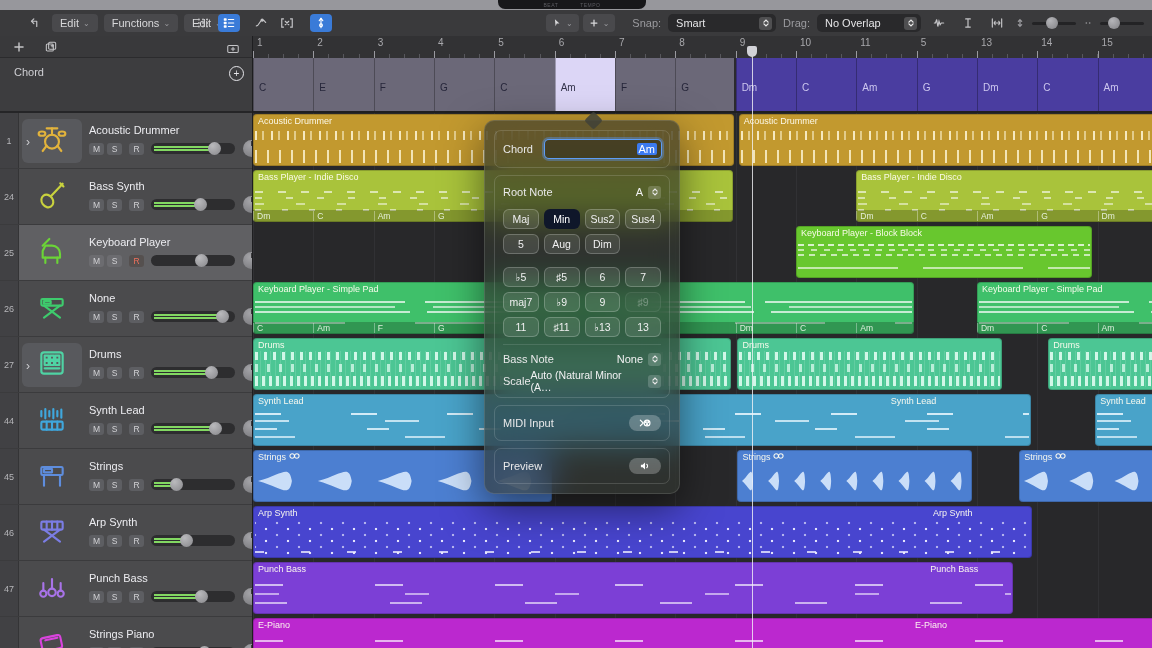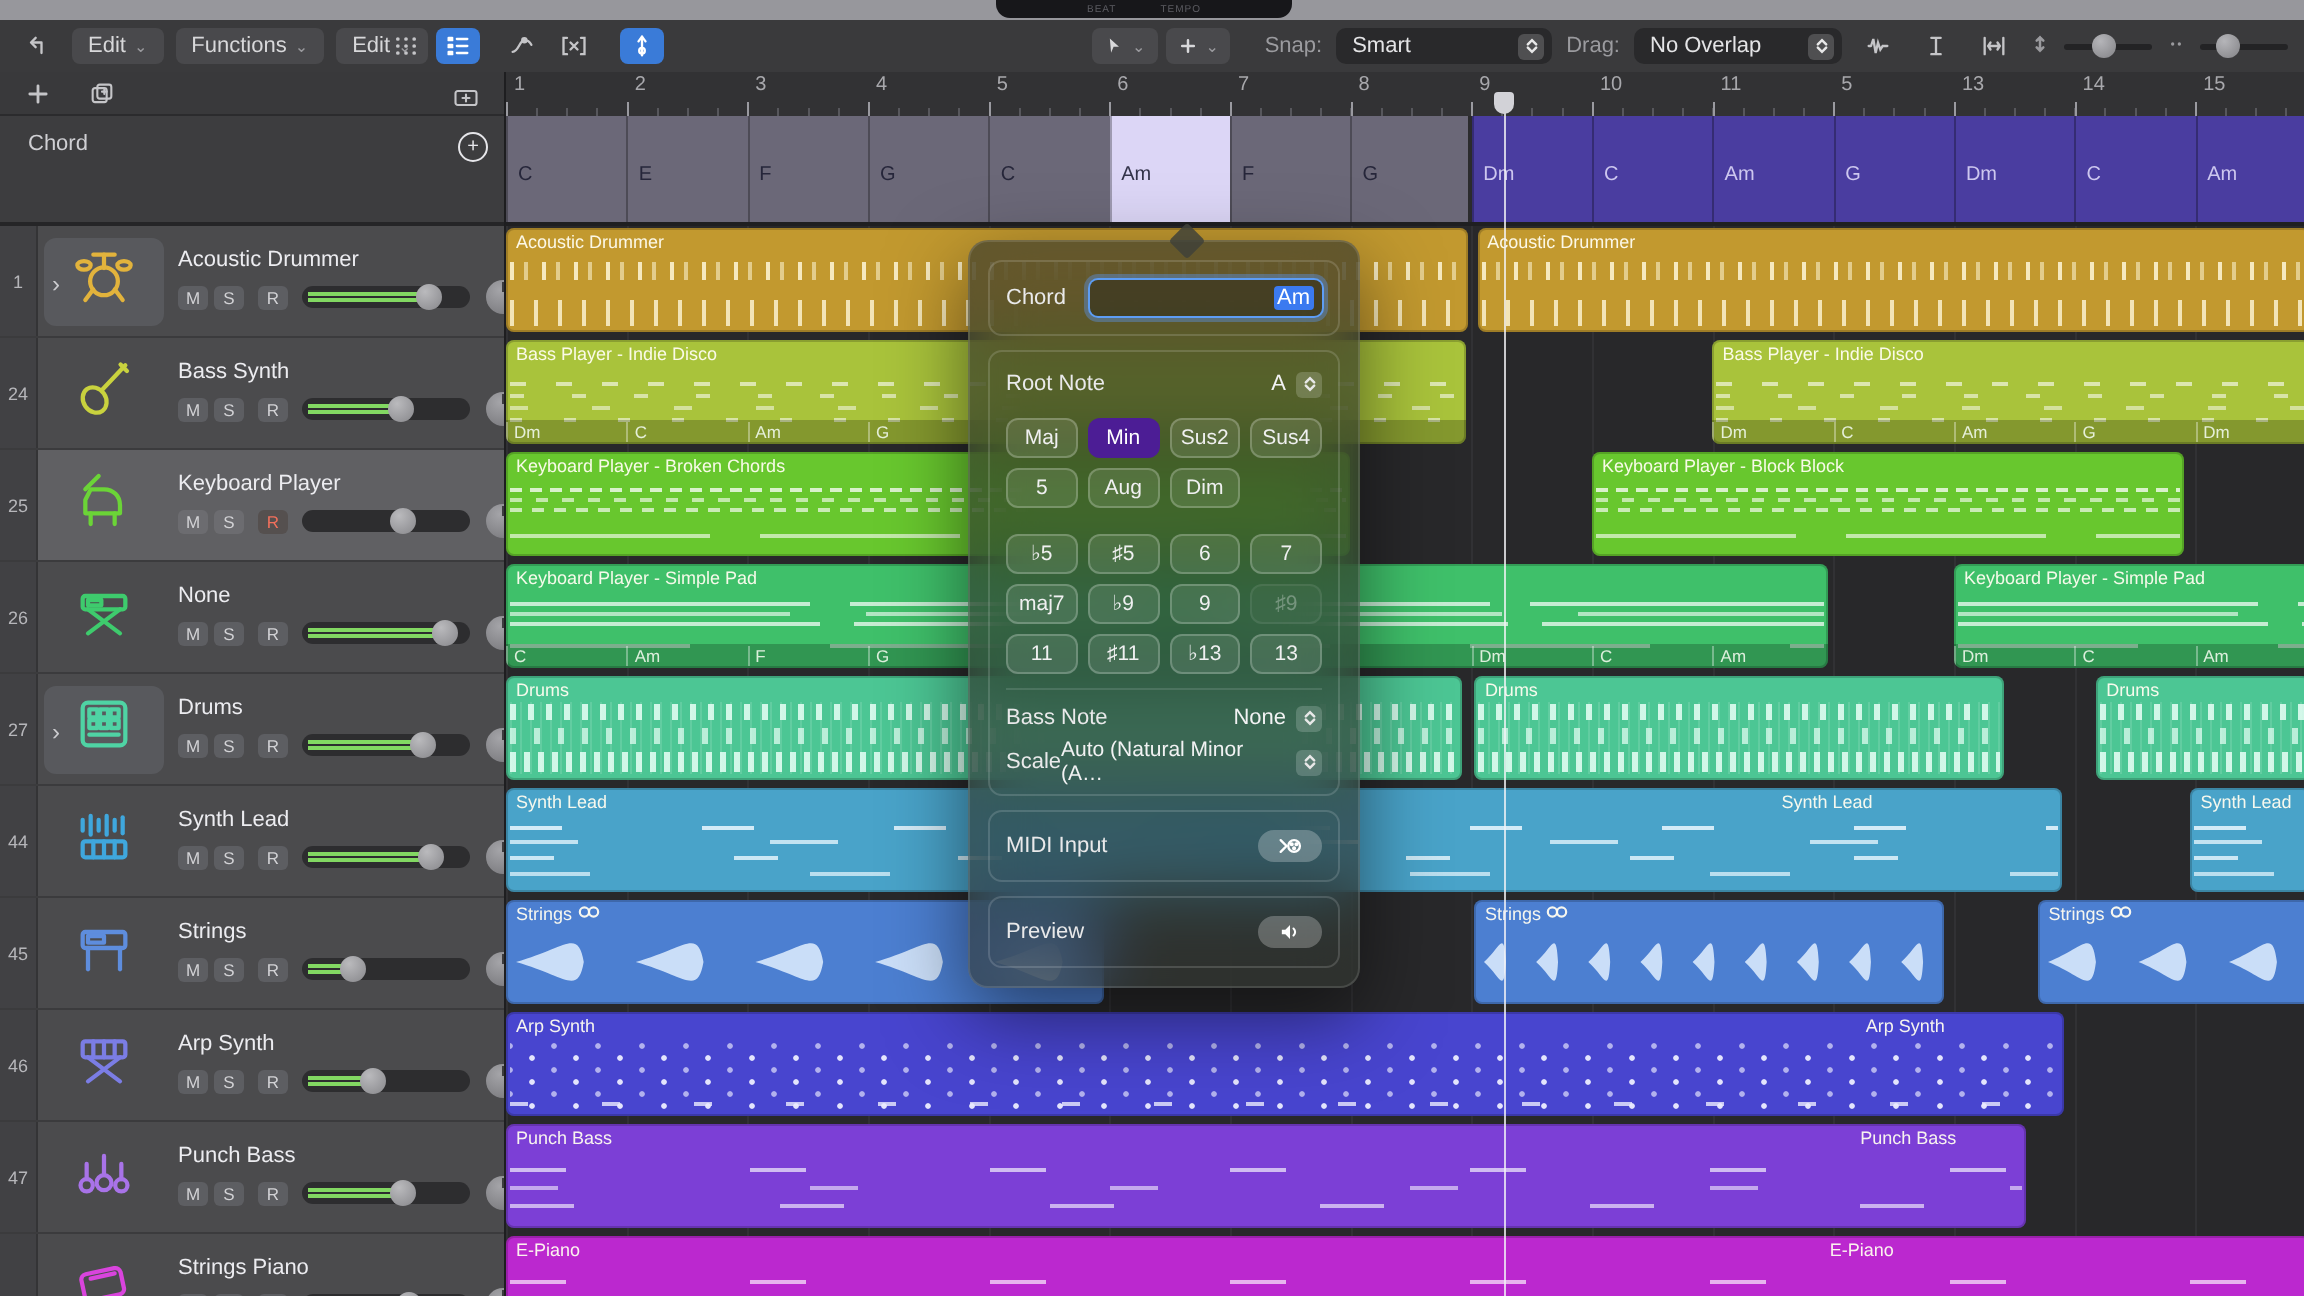--- a/index.html
+++ b/index.html
@@ -175,21 +175,21 @@
   .pop-label{color:#e9e9ea;}
   .pop-val{display:flex;align-items:center;gap:5px;font-size:11px;color:#f2f2f3;}
   .chord-input{width:116px;height:18px;border-radius:4px;background:rgba(15,18,22,.35);
                box-shadow:0 0 0 1px #5d9df5,0 0 0 3px rgba(90,150,245,.4);
                display:flex;align-items:center;justify-content:flex-end;padding-right:4px;box-sizing:border-box;}
   .chord-input .sel{background:#3b7af0;color:#fff;font-size:11px;padding:0 2px;border-radius:2px;}
   .pgrid{display:grid;grid-template-columns:repeat(4,1fr);gap:5px;margin-top:7px;}
   .pbtn{height:20px;border-radius:6px;background:rgba(255,255,255,.10);
         box-shadow:inset 0 0 0 1px rgba(255,255,255,.22);
         display:flex;align-items:center;justify-content:center;font-size:10.5px;color:#f0f0f1;}
-  .pbtn.sel{background:#4c1d95;box-shadow:none;color:#fff;}
+  .pbtn.sel{background:#0f172a;box-shadow:none;color:#fff;}
   .pbtn.dis{opacity:.35;}
   .ext-sep{height:6px;}
   .hr-row{border-top:1px solid rgba(255,255,255,.12);margin-top:7px;padding-top:4px;}
   .pill{display:flex;align-items:center;justify-content:center;width:32px;height:16px;border-radius:8px;
         background:rgba(255,255,255,.25);color:#fff;}
   
   svg.mini{width:14px;height:14px;}
   svg.tiny{width:10px;height:10px;}
 </style>
 </head>
@@ -198,21 +198,21 @@
 <div id="app">
 
   <div class="titlebar">
     <div class="lcd">
       <span>BEAT</span>
       <span>TEMPO</span>
     </div>
   </div>
 
   <div class="toolbar">
-    <div class="tb" style="left:8px;">
+    <div class="tb" style="left:24px;">
       <span class="ibtn">
         <svg class="mini" viewBox="0 0 24 24" fill="none" stroke="currentColor" stroke-width="2" stroke-linecap="round" stroke-linejoin="round">
             <path d="M15 18 V9 H7"></path>
             <path d="M10 5 L6 9 L10 13"></path>
           </svg>
       </span>
       <span class="tbtn">
         <span>Edit</span>
           <span class="chev">⌄</span>
       </span>
@@ -744,26 +744,20 @@
           <div class="rchords">
             <span class="rchord" style="left: 0px;">Dm</span>
             <span class="rchord" style="left: 60.33px;">C</span>
             <span class="rchord" style="left: 120.66px;">Am</span>
             <span class="rchord" style="left: 180.99px;">G</span>
             <span class="rchord" style="left: 241.32px;">Dm</span>
           </div>
         </div>
       </div>
       <div class="lane-row">
-        <div class="region" style="left: 0px; width: 422.31px; background: rgb(104, 199, 46);">
-          <span class="rlabel">
-            <span>Keyboard Player - Broken Chords</span>
-          </span>
-          <div class="pat pat-keys"></div>
-        </div>
         <div class="region" style="left: 542.97px; width: 295.617px; background: rgb(104, 199, 46);">
           <span class="rlabel">
             <span>Keyboard Player - Block Block</span>
           </span>
           <div class="pat pat-keys"></div>
         </div>
       </div>
       <div class="lane-row">
         <div class="region" style="left: 0px; width: 660.613px; background: rgb(63, 192, 106);">
           <span class="rlabel">

